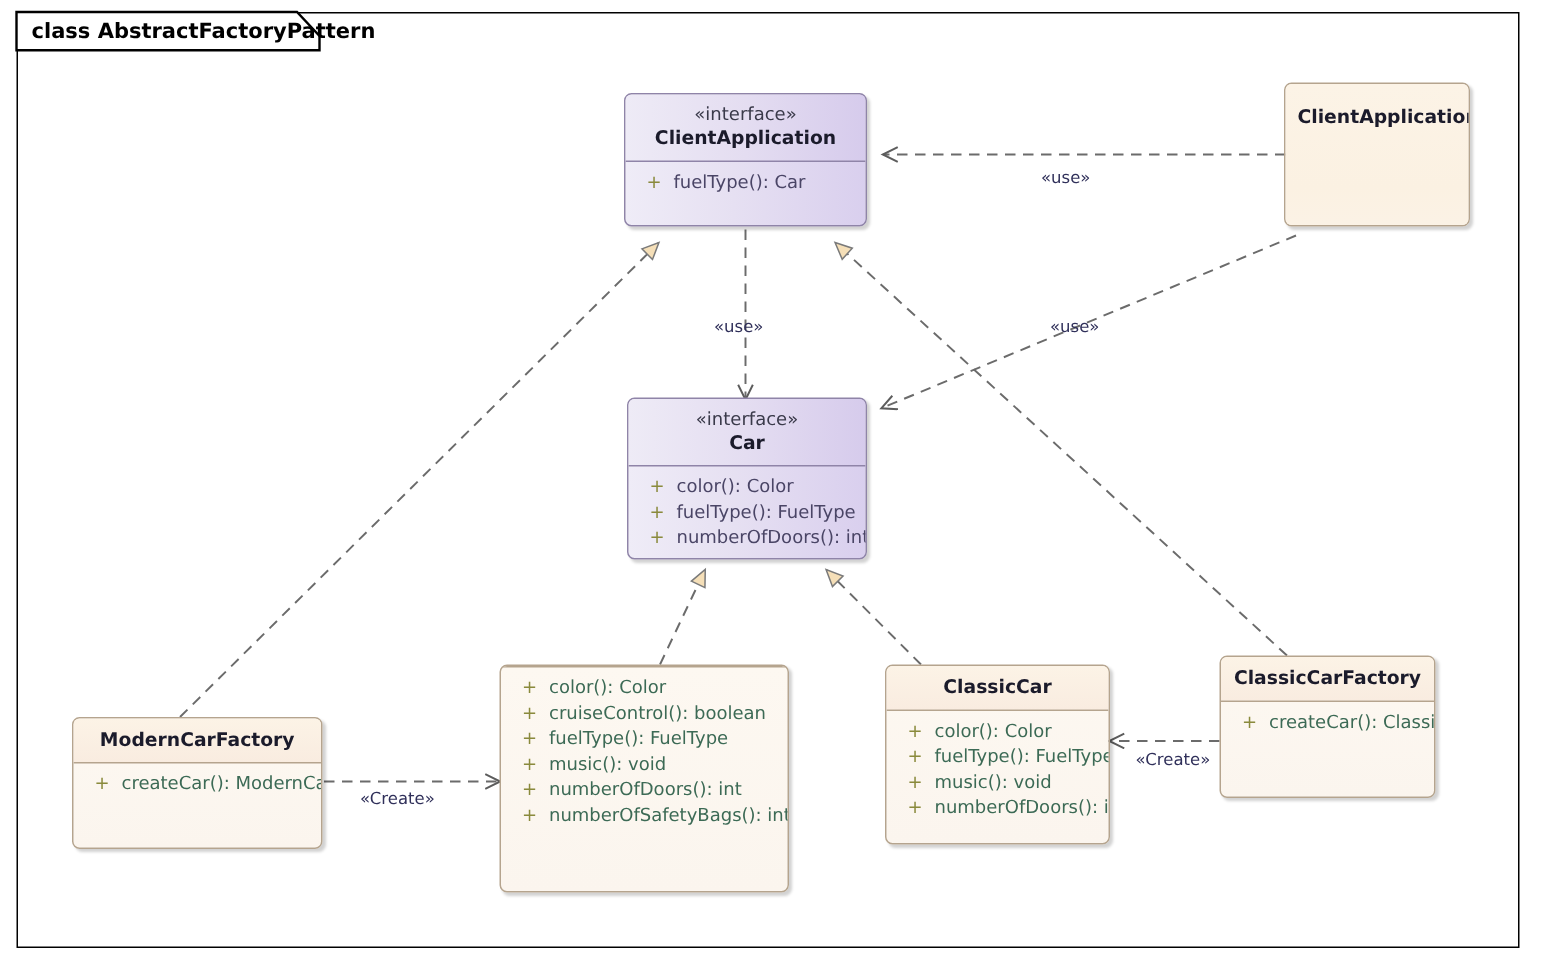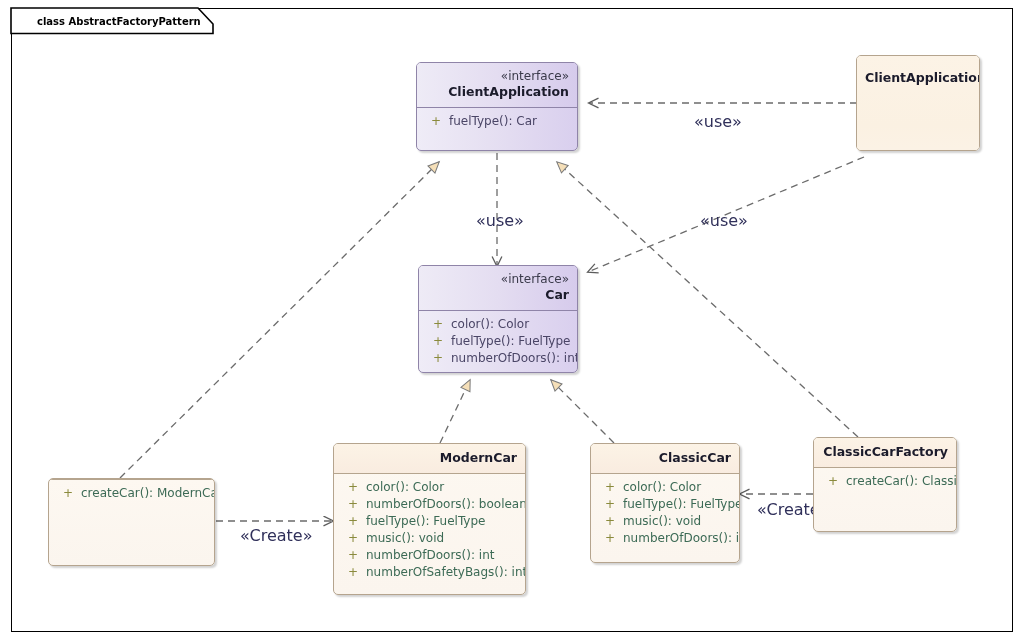--- a/index.html
+++ b/index.html
@@ -32,25 +32,24 @@
     top: 8px;
     height: 26px;
     box-sizing: border-box;
     padding: 0 34px 0 10px;
     display: flex;
     align-items: center;
     background: #ffffff;
     border-left: 1.6px solid #000;
     border-top: 1.6px solid #000;
     border-bottom: 1.6px solid #000;
-    font-size: 10px;
+    font-size: 14px;
     font-weight: bold;
     color: #000000;
     white-space: nowrap;
-    margin-left: 16px;
   }
   #frame-tab-clip {
     position: absolute;
     left: 0; top: 0;
     width: 100%; height: 100%;
     pointer-events: none;
   }
 
   
   #edges {
@@ -72,21 +71,21 @@
   .node.iface {
     border-color: #8f84a8;
     background: linear-gradient(to right, #efecf7 0%, #e6e0f2 45%, #d9cfee 100%);
   }
   .node.cls {
     border-color: #b5a48e;
     background: linear-gradient(to bottom, #fdf8f1 0%, #fbf5ee 100%);
   }
   .node-head {
     padding: 6px 8px 7px 8px;
-    text-align: right;
+    text-align: center;
     line-height: 1.25;
   }
   .node.iface .node-head {
     background: linear-gradient(to right, #eeebf6 0%, #e4ddf1 50%, #d6cbec 100%);
   }
   .node.cls .node-head {
     background: linear-gradient(to bottom, #fcf3e6 0%, #f9ece0 100%);
   }
   .stereo {
     font-size: 12px;
@@ -117,21 +116,21 @@
     flex: 0 0 26px;
     text-align: center;
     color: #8a8a3c;
   }
   .node.iface .member { color: #4a4566; }
   .node.iface .member .vis { color: #8a8a3c; }
 
   
   .edge-label {
     position: absolute;
-    font-size: 16px;
+    font-size: 11px;
     color: #30305a;
     white-space: nowrap;
     background: transparent;
   }
 </style>
 </head>
 <body>
 
 <div id="canvas">
 
@@ -218,31 +217,28 @@
     </div>
   </div>
 
   <div class="node cls" style="left:856px; top:55px; width:124px; height:96px;">
     <div class="node-head" style="background:linear-gradient(to bottom,#fcf3e6 0%,#fbf1e2 60%,#fbf3e8 100%); height:100%; padding-top:14px;">
       <div class="node-title">ClientApplication</div>
     </div>
   </div>
 
   <div class="node cls" style="left:333px; top:443px; width:193px; height:152px;">
-    <div class="node-head">
-      <div class="node-title">ModernCar</div>
-    </div>
     <div class="node-body">
       <div class="member">
         <span class="vis">+</span>
         <span>color(): Color</span>
       </div>
       <div class="member">
         <span class="vis">+</span>
-        <span>numberOfDoors(): boolean</span>
+        <span>cruiseControl(): boolean</span>
       </div>
       <div class="member">
         <span class="vis">+</span>
         <span>fuelType(): FuelType</span>
       </div>
       <div class="member">
         <span class="vis">+</span>
         <span>music(): void</span>
       </div>
       <div class="member">
@@ -274,20 +270,23 @@
         <span>music(): void</span>
       </div>
       <div class="member">
         <span class="vis">+</span>
         <span>numberOfDoors(): int</span>
       </div>
     </div>
   </div>
 
   <div class="node cls" style="left:48px; top:478px; width:167px; height:88px;">
+    <div class="node-head">
+      <div class="node-title">ModernCarFactory</div>
+    </div>
     <div class="node-body">
       <div class="member">
         <span class="vis">+</span>
         <span>createCar(): ModernCar</span>
       </div>
     </div>
   </div>
 
   <div class="node cls" style="left:813px; top:437px; width:144px; height:95px;">
     <div class="node-head">

